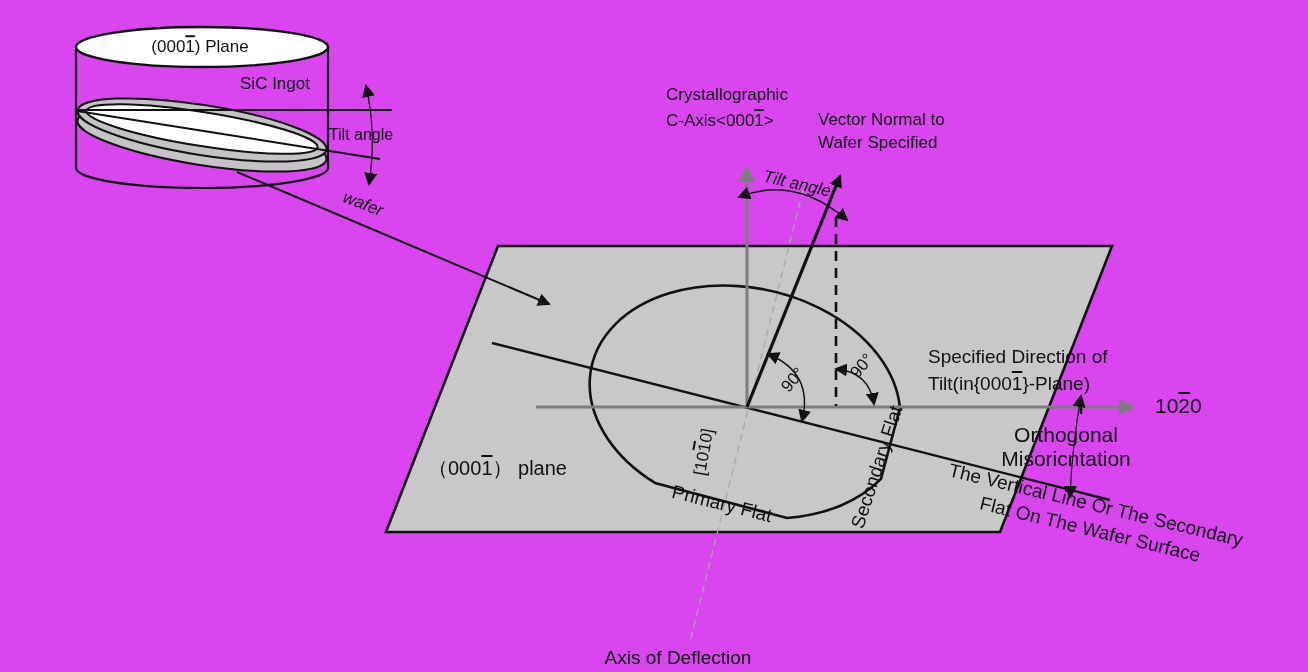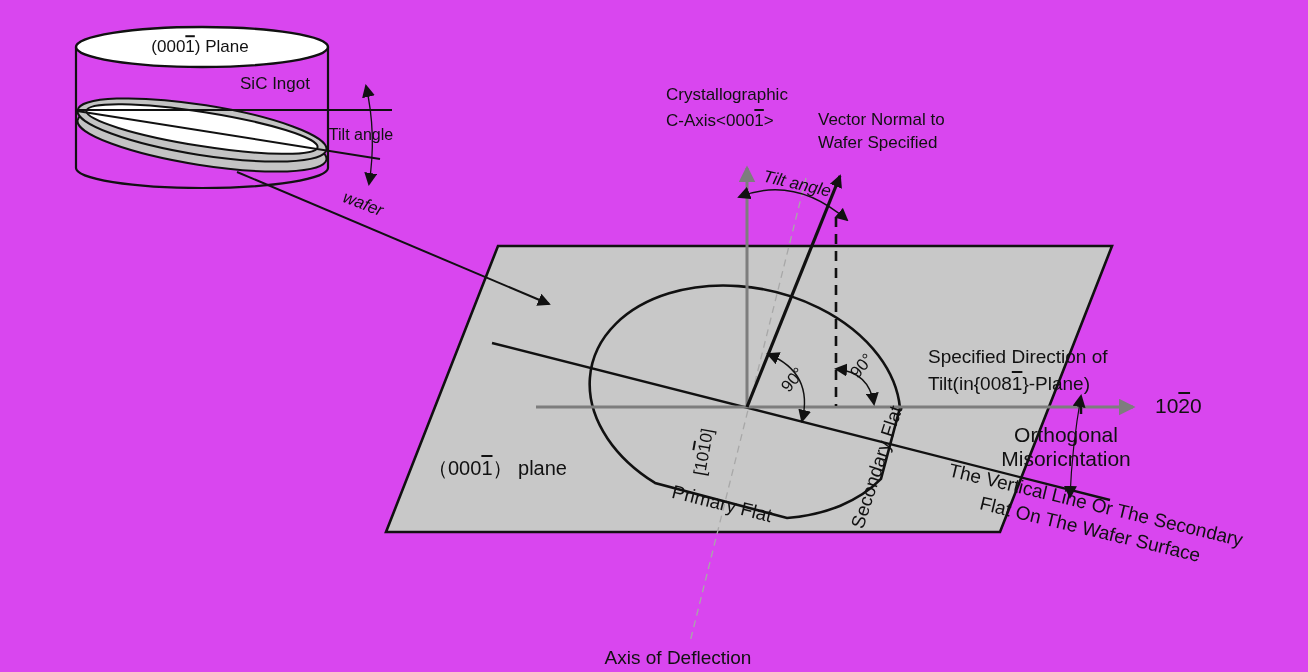--- a/index.html
+++ b/index.html
@@ -87,21 +87,21 @@
   </div>
 
   <div class="lbl ctr it" style="left:797px;top:184px;font-size:17px;transform:translate(-50%,-50%) rotate(13deg);"><span>Tilt angle</span></div>
 
   <div class="lbl ctr" style="left:793px;top:380px;font-size:17px;transform:translate(-50%,-50%) rotate(-50deg);"><span>90°</span></div>
 
   <div class="lbl ctr" style="left:862px;top:366px;font-size:17px;transform:translate(-50%,-50%) rotate(-50deg);"><span>90°</span></div>
 
   <div class="lbl" style="left:928px;top:343px;font-size:19px;line-height:27px;">
     <div>Specified Direction of</div>
-    <div><span>Tilt(in{008</span><span class="ov">1</span><span>}-Plane)</span></div>
+    <div><span>Tilt(in{000</span><span class="ov">1</span><span>}-Plane)</span></div>
   </div>
 
   <div class="lbl" style="left:1155px;top:394px;font-size:21px;"><span>10</span><span class="ov">2</span><span>0</span></div>
 
   <div class="lbl ctr tac" style="left:1066px;top:447px;font-size:21px;line-height:24px;">
     <div>Orthogonal</div>
     <div>Misoricntation</div>
   </div>
 
   <div class="lbl ctr tac" style="left:1093px;top:517px;font-size:19px;line-height:25px;transform:translate(-50%,-50%) rotate(13.5deg);">

